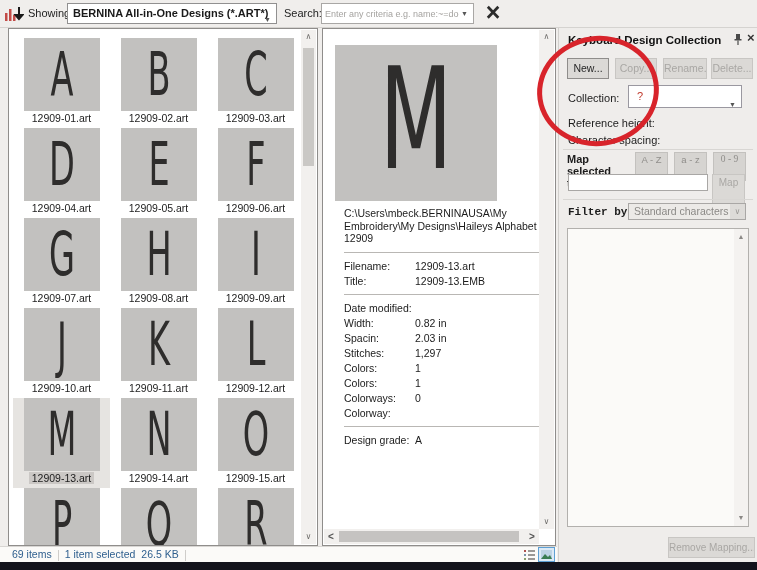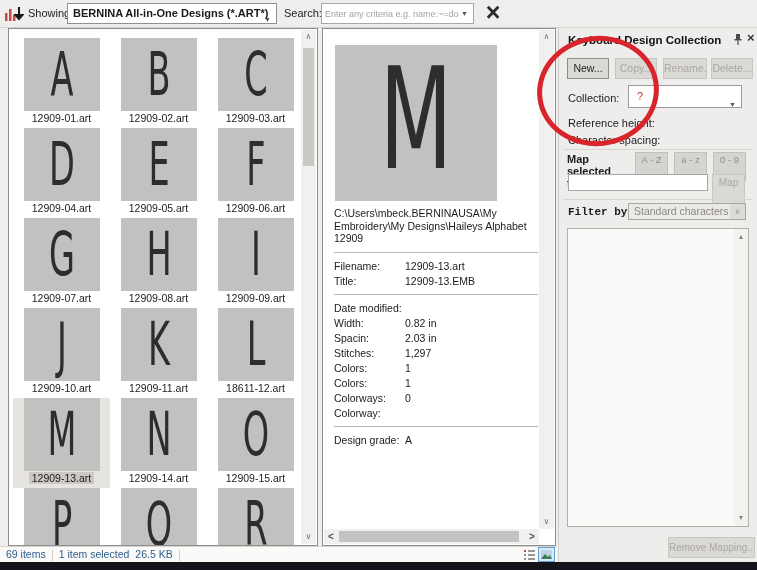--- a/index.html
+++ b/index.html
@@ -34,21 +34,21 @@
   .vscroll { position:absolute; top:1px; bottom:1px; width:15px; background:#f2f0ee; }
   .grid-panel .vscroll { right:1px; }
   .scroll-arrow { position:absolute; width:100%; text-align:center; font-size:8px; color:#6f6d6b; line-height:14px; }
   .sa-top { top:0; } .sa-bottom { bottom:0; }
   .vthumb { position:absolute; left:2px; width:11px; background:#cac8c5; }
 
   
   .prev-panel { position:absolute; left:322px; top:28px; width:234px; height:518px; background:#fff; border:1px solid #8f8d8b; overflow:hidden; }
   .prev-box { position:absolute; left:12px; top:16px; width:162px; height:156px; background:#c2c1bf; overflow:hidden; }
   .prev-box .glyph { font-size:140px; line-height:150px; transform:scaleX(.6); }
-  .info { position:absolute; left:11px; top:178px; width:207px; font-size:10.5px; color:#1b1b1b; }
+  .info { position:absolute; left:21px; top:178px; width:207px; font-size:10.5px; color:#1b1b1b; }
   .path { line-height:12.5px; margin-bottom:7px; word-wrap:break-word; }
   .sep { border-top:1px solid #b9b7b4; margin:5px 0 6px 0; width:204px; }
   .prow { display:flex; height:15px; line-height:15px; }
   .plabel { width:71px; flex:none; }
   .pval { flex:1; }
   .prev-panel .vscroll { right:1px; bottom:16px; }
   .hscroll { position:absolute; left:1px; right:16px; bottom:1px; height:15px; background:#f2f0ee; }
   .h-arrow { position:absolute; top:0; width:14px; text-align:center; font-size:10px; color:#555; line-height:15px; font-weight:bold; }
   .ha-left { left:0; } .ha-right { right:0; }
   .hthumb { position:absolute; left:15px; right:20px; top:2px; height:11px; background:#c5c3c1; }
@@ -144,21 +144,21 @@
             <span class="glyph">I</span>
           </div><span class="fname">12909-09.art</span></div>
       <div class="cell"><div class="thumb">
             <span class="glyph">J</span>
           </div><span class="fname">12909-10.art</span></div>
       <div class="cell"><div class="thumb">
             <span class="glyph">K</span>
           </div><span class="fname">12909-11.art</span></div>
       <div class="cell"><div class="thumb">
             <span class="glyph">L</span>
-          </div><span class="fname">18611-12.art</span></div>
+          </div><span class="fname">12909-12.art</span></div>
       <div class="cell sel"><div class="thumb">
             <span class="glyph">M</span>
           </div><span class="fname">12909-13.art</span></div>
       <div class="cell"><div class="thumb">
             <span class="glyph">N</span>
           </div><span class="fname">12909-14.art</span></div>
       <div class="cell"><div class="thumb">
             <span class="glyph">O</span>
           </div><span class="fname">12909-15.art</span></div>
       <div class="cell"><div class="thumb">
@@ -237,21 +237,21 @@
       <div class="scroll-arrow sa-bottom">∨</div>
     </div>
     <div class="hscroll">
       <div class="h-arrow ha-left">&lt;</div>
       <div class="hthumb"></div>
       <div class="h-arrow ha-right">&gt;</div>
     </div>
   </div>
 
   <div class="statusbar">
-    <span style="margin-left:6px;">69 items</span><span class="st-div"></span><span>1 item selected</span><span>26.5 KB</span><span class="st-div"></span>
+    <span style="margin-left:12px;">69 items</span><span class="st-div"></span><span>1 item selected</span><span>26.5 KB</span><span class="st-div"></span>
   </div>
   <div class="viewicons">
     <svg width="13" height="13" viewBox="0 0 13 13" style="position:absolute;left:0;top:2px;">
       <rect x="1" y="2" width="2" height="2" fill="#b0534f"></rect>
         <rect x="5" y="2" width="7" height="2" fill="#9a9896"></rect>
       <rect x="1" y="6" width="2" height="2" fill="#7a94ad"></rect>
         <rect x="5" y="6" width="7" height="2" fill="#9a9896"></rect>
       <rect x="1" y="10" width="2" height="2" fill="#8aa06e"></rect>
         <rect x="5" y="10" width="7" height="2" fill="#9a9896"></rect>
     </svg>
@@ -283,21 +283,21 @@
     </div>
 
     <span class="klabel" style="left:9px; top:89px;">Reference height:</span>
     <span class="klabel" style="left:9px; top:106px;">Character spacing:</span>
 
     <div class="ksep" style="top:121px;"></div>
 
     <span class="klabel" style="left:8px; top:125px; width:60px; font-weight:bold; line-height:12px;">Map selected to:</span>
     <div class="rangebtn" style="left:76px;"><span>A - Z</span></div>
     <div class="rangebtn" style="left:115px;"><span>a - z</span></div>
-    <div class="rangebtn" style="left:154px;"><span>0 - 9</span></div>
+    <div class="rangebtn" style="left:154px;font-family:Liberation Serif, serif;"><span>0 - 9</span></div>
 
     <input type="text" class="map-input" style="">
     <div class="btn dis map-btn"><span>Map</span></div>
 
     <div class="ksep" style="top:171px;"></div>
 
     <span class="klabel" style="left:9px; top:178px; font-weight:bold;font-family:Liberation Mono, monospace;">Filter by:</span>
     <div class="filter-dd">
       <span>Standard characters</span>
       <span class="filter-arrow">∨</span>

